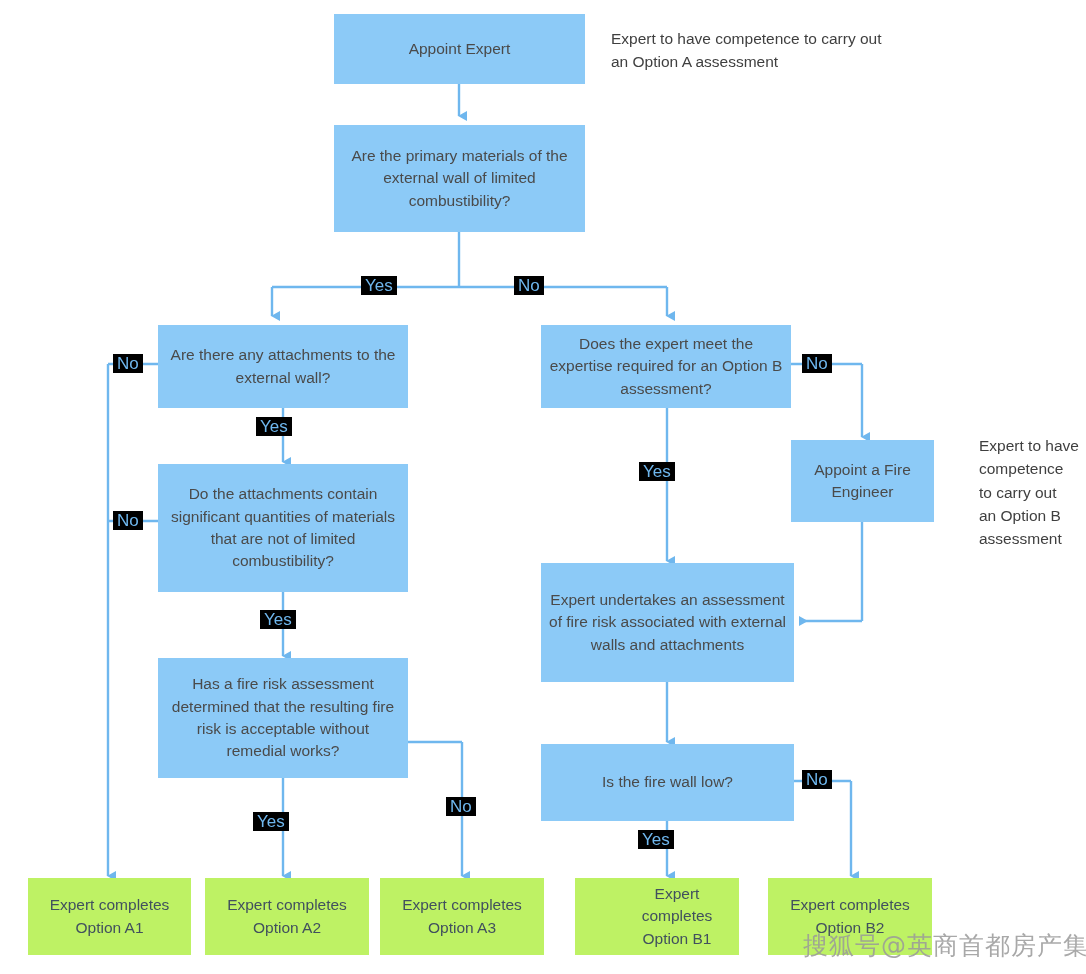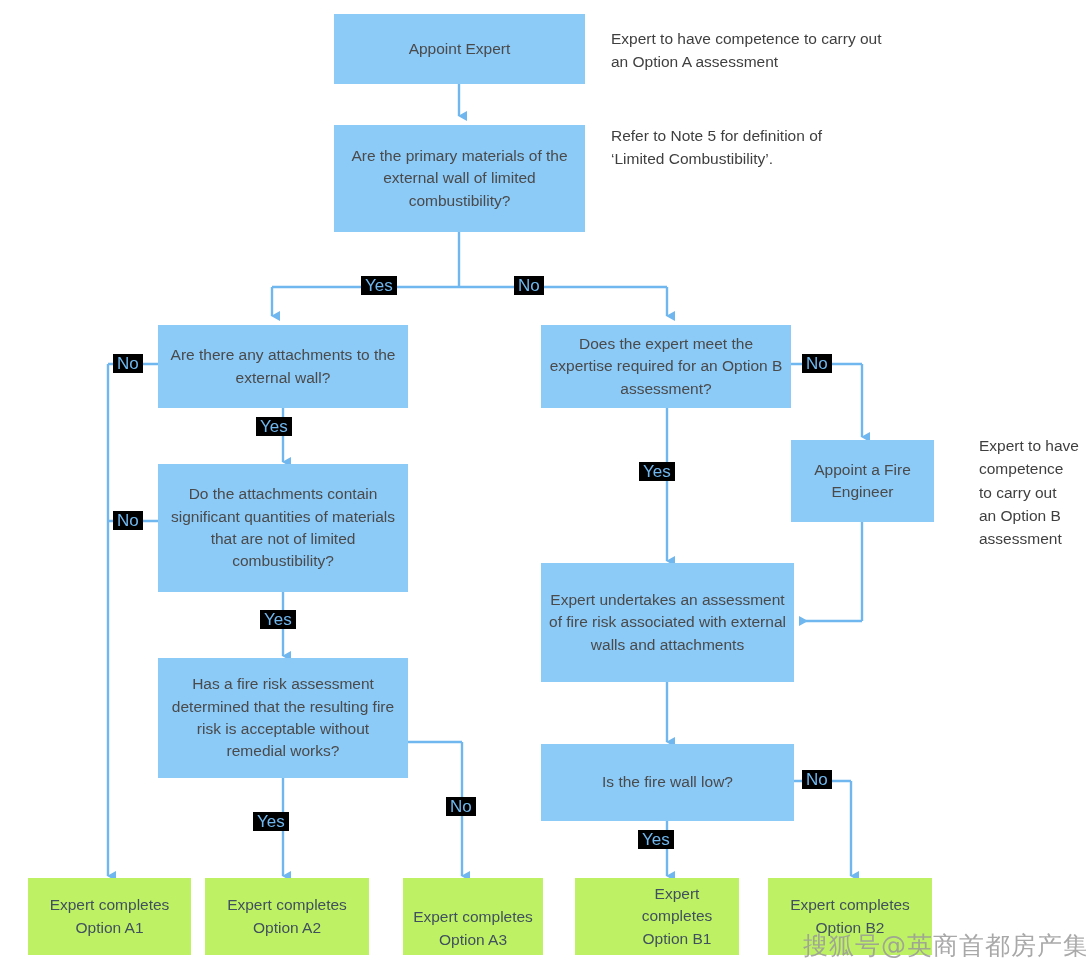--- a/index.html
+++ b/index.html
@@ -168,37 +168,35 @@
   </div>
 
   <div class="node terminal" style="left:28px; top:878px; width:163px; height:77px;">
     <span>Expert completes Option A1</span>
   </div>
 
   <div class="node terminal" style="left:205px; top:878px; width:164px; height:77px;">
     <span>Expert completes Option A2</span>
   </div>
 
-  <div class="node terminal" style="left:403px; top:878px; width:140px; height:77px;align-items:flex-end;">
+  <div class="node terminal" style="left:380px; top:878px; width:164px; height:77px;">
     <span>Expert completes Option A3</span>
   </div>
 
   <div class="node terminal" style="left:575px; top:878px; width:164px; height:77px;padding-left:48px;">
     <span>Expert completes Option B1</span>
   </div>
 
   <div class="node terminal" style="left:768px; top:878px; width:164px; height:77px;">
     <span>Expert completes Option B2</span>
   </div>
 
   <div class="note" style="left:611px; top:27px; width:340px;">Expert to have competence to carry out
 an Option A assessment</div>
 
-  <div class="note" style="left:611px; top:124px; width:340px;">Refer to Note 5 for definition of
-‘Limited Combustibility’.</div>
 
   <div class="note" style="left:947px; top:434px; width:132px;margin-left:32px;">Expert to have
 competence
 to carry out
 an Option B
 assessment</div>
 
   <div class="edge-label" style="left:361px; top:276px;">Yes</div>
 
   <div class="edge-label" style="left:514px; top:276px;">No</div>

